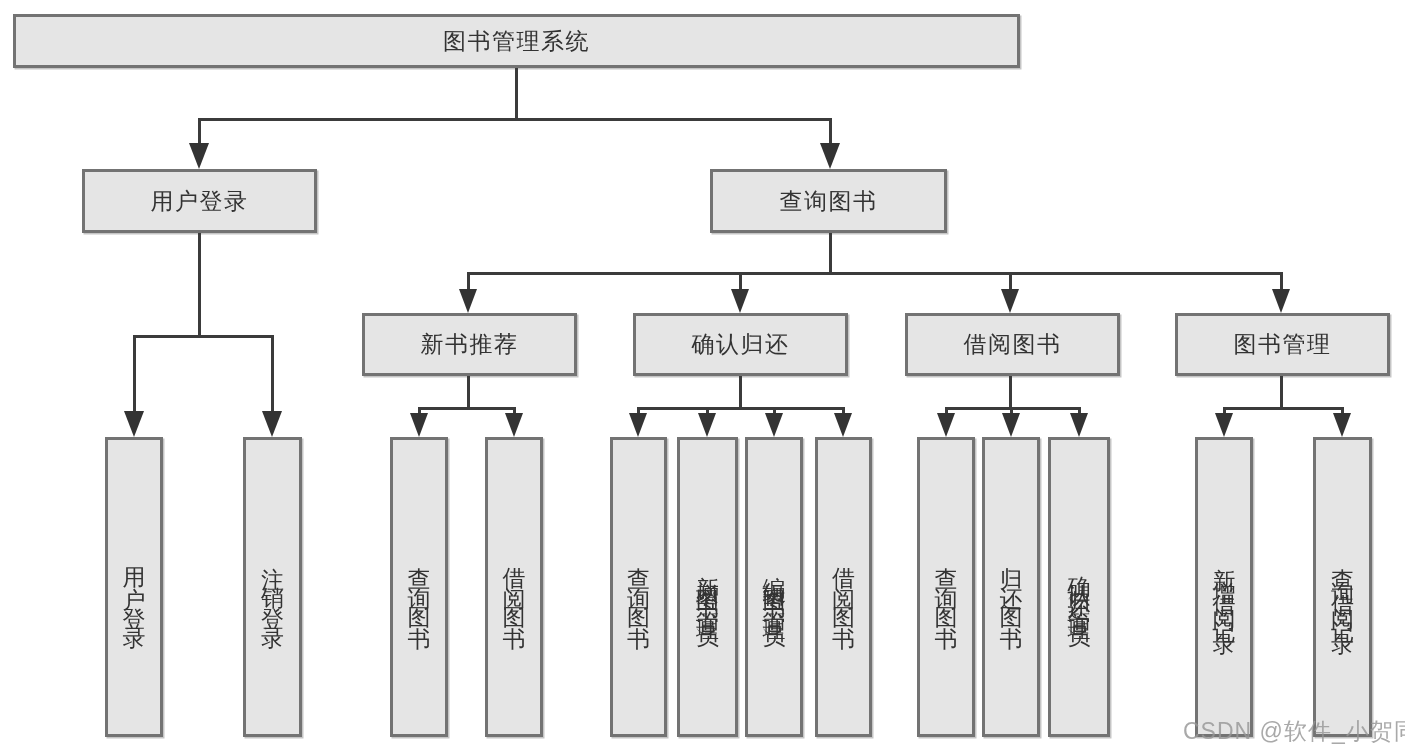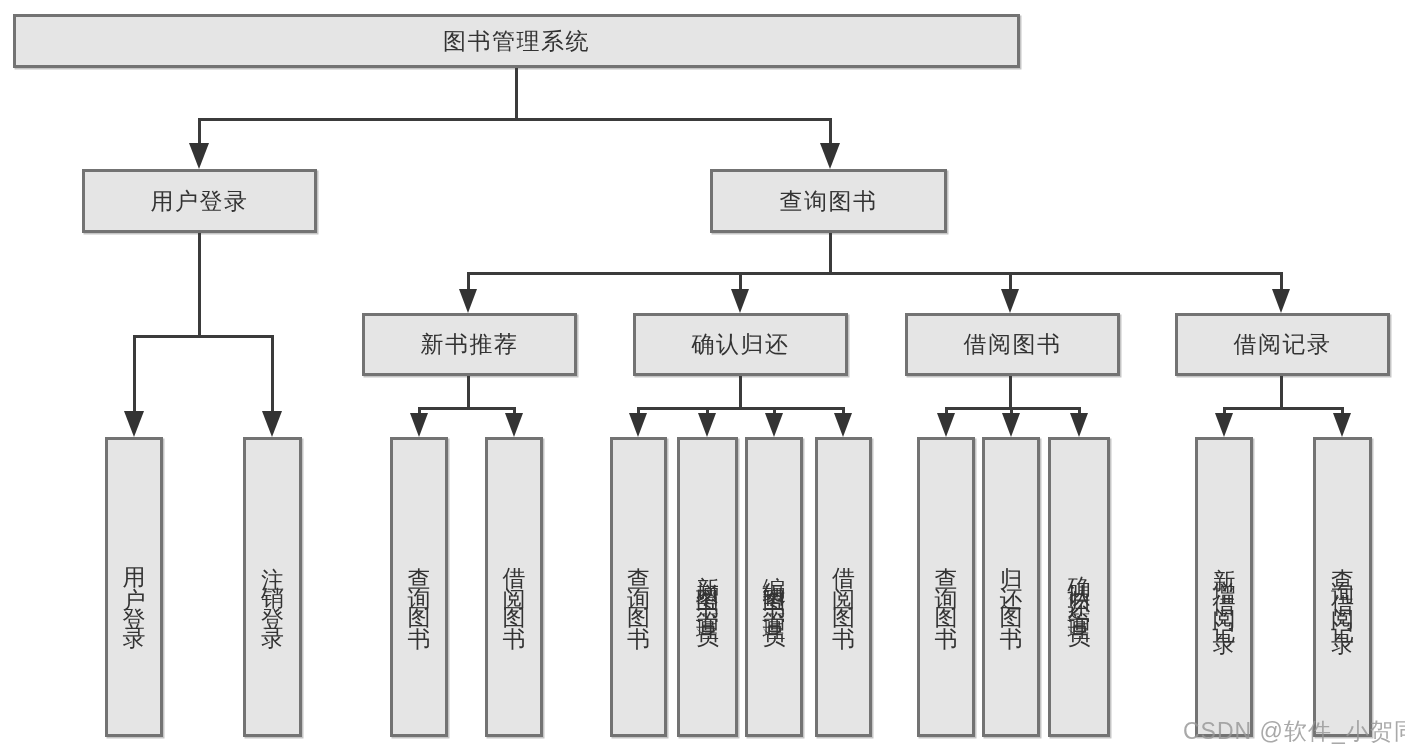--- a/index.html
+++ b/index.html
@@ -37,21 +37,21 @@
 <div class="stage">
 
   <div class="box" style="left:13px;top:14px;width:1007px;height:54px;">图书管理系统</div>
 
   <div class="box" style="left:82px;top:169px;width:235px;height:64px;">用户登录</div>
   <div class="box" style="left:710px;top:169px;width:237px;height:64px;">查询图书</div>
 
   <div class="box" style="left:362px;top:313px;width:215px;height:63px;text-align:center;">新书推荐</div>
   <div class="box" style="left:633px;top:313px;width:215px;height:63px;">确认归还</div>
   <div class="box" style="left:905px;top:313px;width:215px;height:63px;">借阅图书</div>
-  <div class="box" style="left:1175px;top:313px;width:215px;height:63px;">借阅记录</div>
+  <div class="box" style="left:1175px;top:313px;width:215px;height:63px;">图书管理</div>
 
   <div class="box vbox" style="left:105px;top:437px;width:58px;height:300px;">用户登录</div>
   <div class="box vbox" style="left:243px;top:437px;width:59px;height:300px;">注销登录</div>
 
   <div class="box vbox" style="left:390px;top:437px;width:58px;height:300px;">查询图书</div>
   <div class="box vbox" style="left:485px;top:437px;width:58px;height:300px;">借阅图书</div>
 
   <div class="box vbox" style="left:610px;top:437px;width:57px;height:300px;">查询图书</div>
   <div class="box vbox sp9" style="left:677px;top:437px;width:61px;height:300px;">新增图书（管理员）</div>
   <div class="box vbox sp9" style="left:745px;top:437px;width:58px;height:300px;">编辑图书（管理员）</div>

